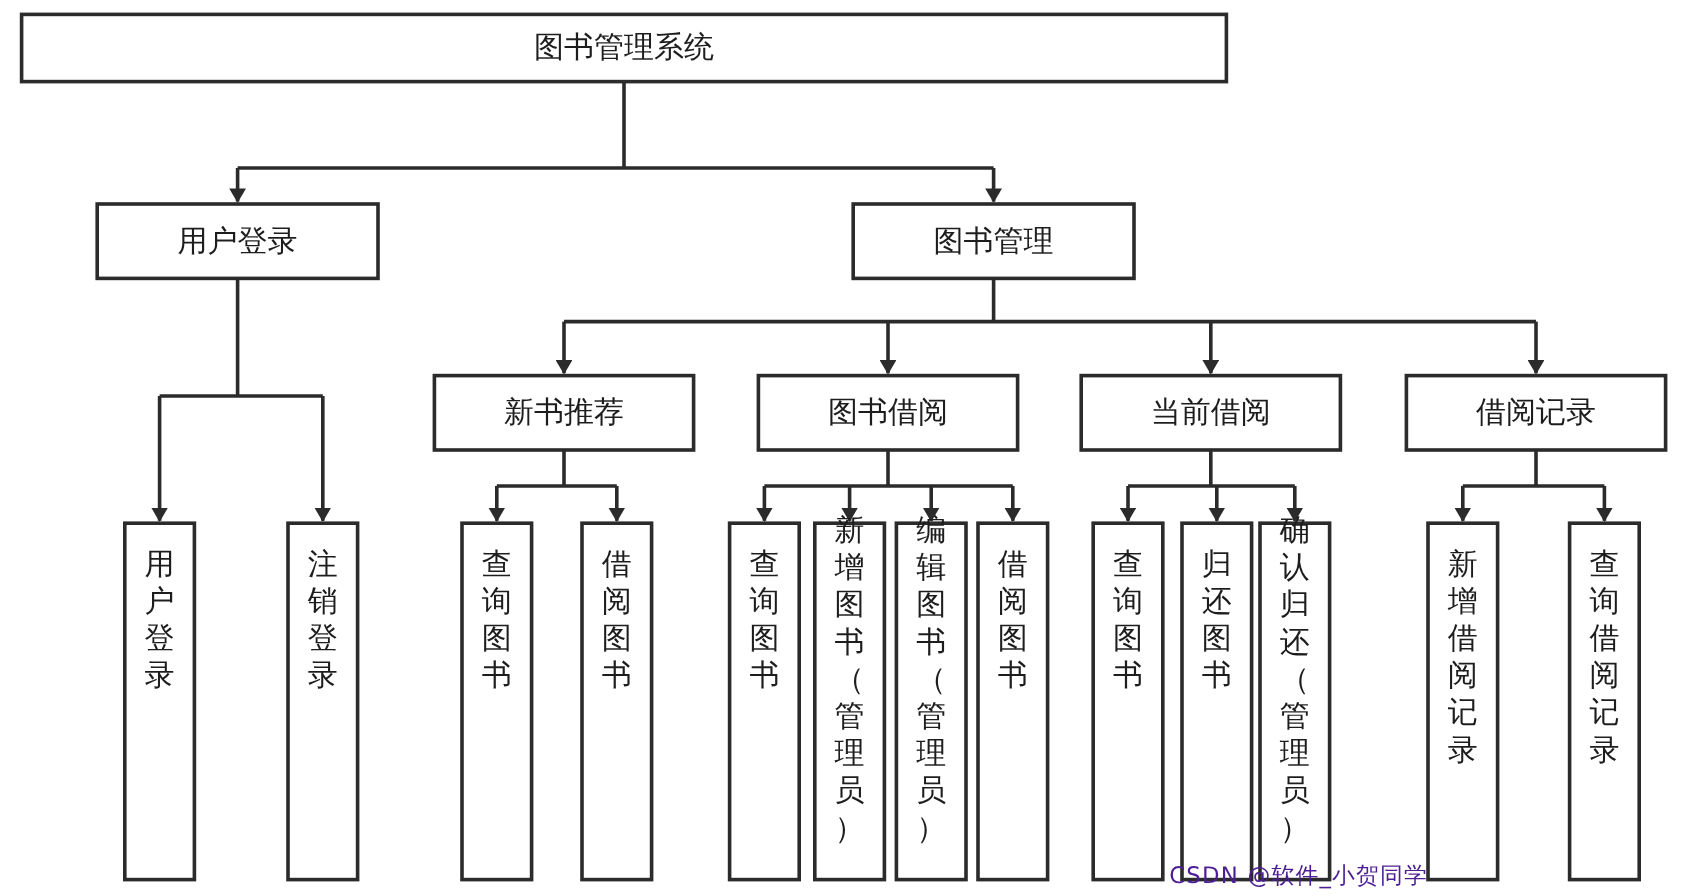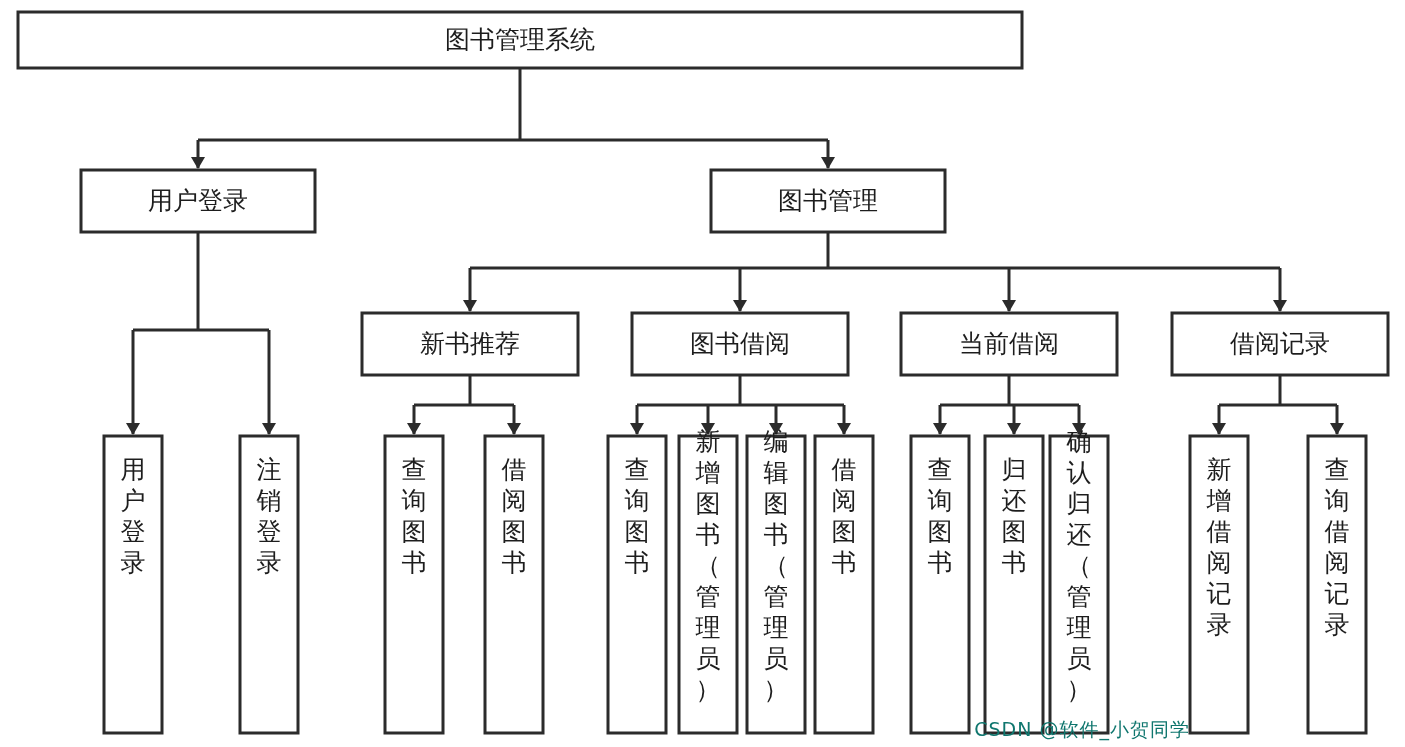--- a/index.html
+++ b/index.html
@@ -15,21 +15,21 @@
     font-family:"DejaVu Sans","Liberation Sans",sans-serif;
     font-size:25px;fill:#1d1d1d;text-anchor:middle;dominant-baseline:middle;
   }
   .label-v{
     font-family:"DejaVu Sans","Liberation Sans",sans-serif;
     font-size:25px;fill:#1d1d1d;text-anchor:middle;
   }
   .watermark{
     position:absolute;right:6px;bottom:4px;
     font-family:"DejaVu Sans","Liberation Sans",sans-serif;
-    font-size:19px;color:#0f766e;letter-spacing:1px;white-space:nowrap;
+    font-size:19px;color:#4c1d95;letter-spacing:1px;white-space:nowrap;
     pointer-events:none;
   }
 </style>
 </head>
 <body>
 
 <div id="stage">
   <svg class="diagram" viewBox="0 0 1405 747" xmlns="http://www.w3.org/2000/svg">
     <defs>
       <marker id="arrow" viewBox="0 0 12 14" refX="11" refY="7" markerWidth="12" markerHeight="14" orient="auto-start-reverse" markerUnits="userSpaceOnUse">

